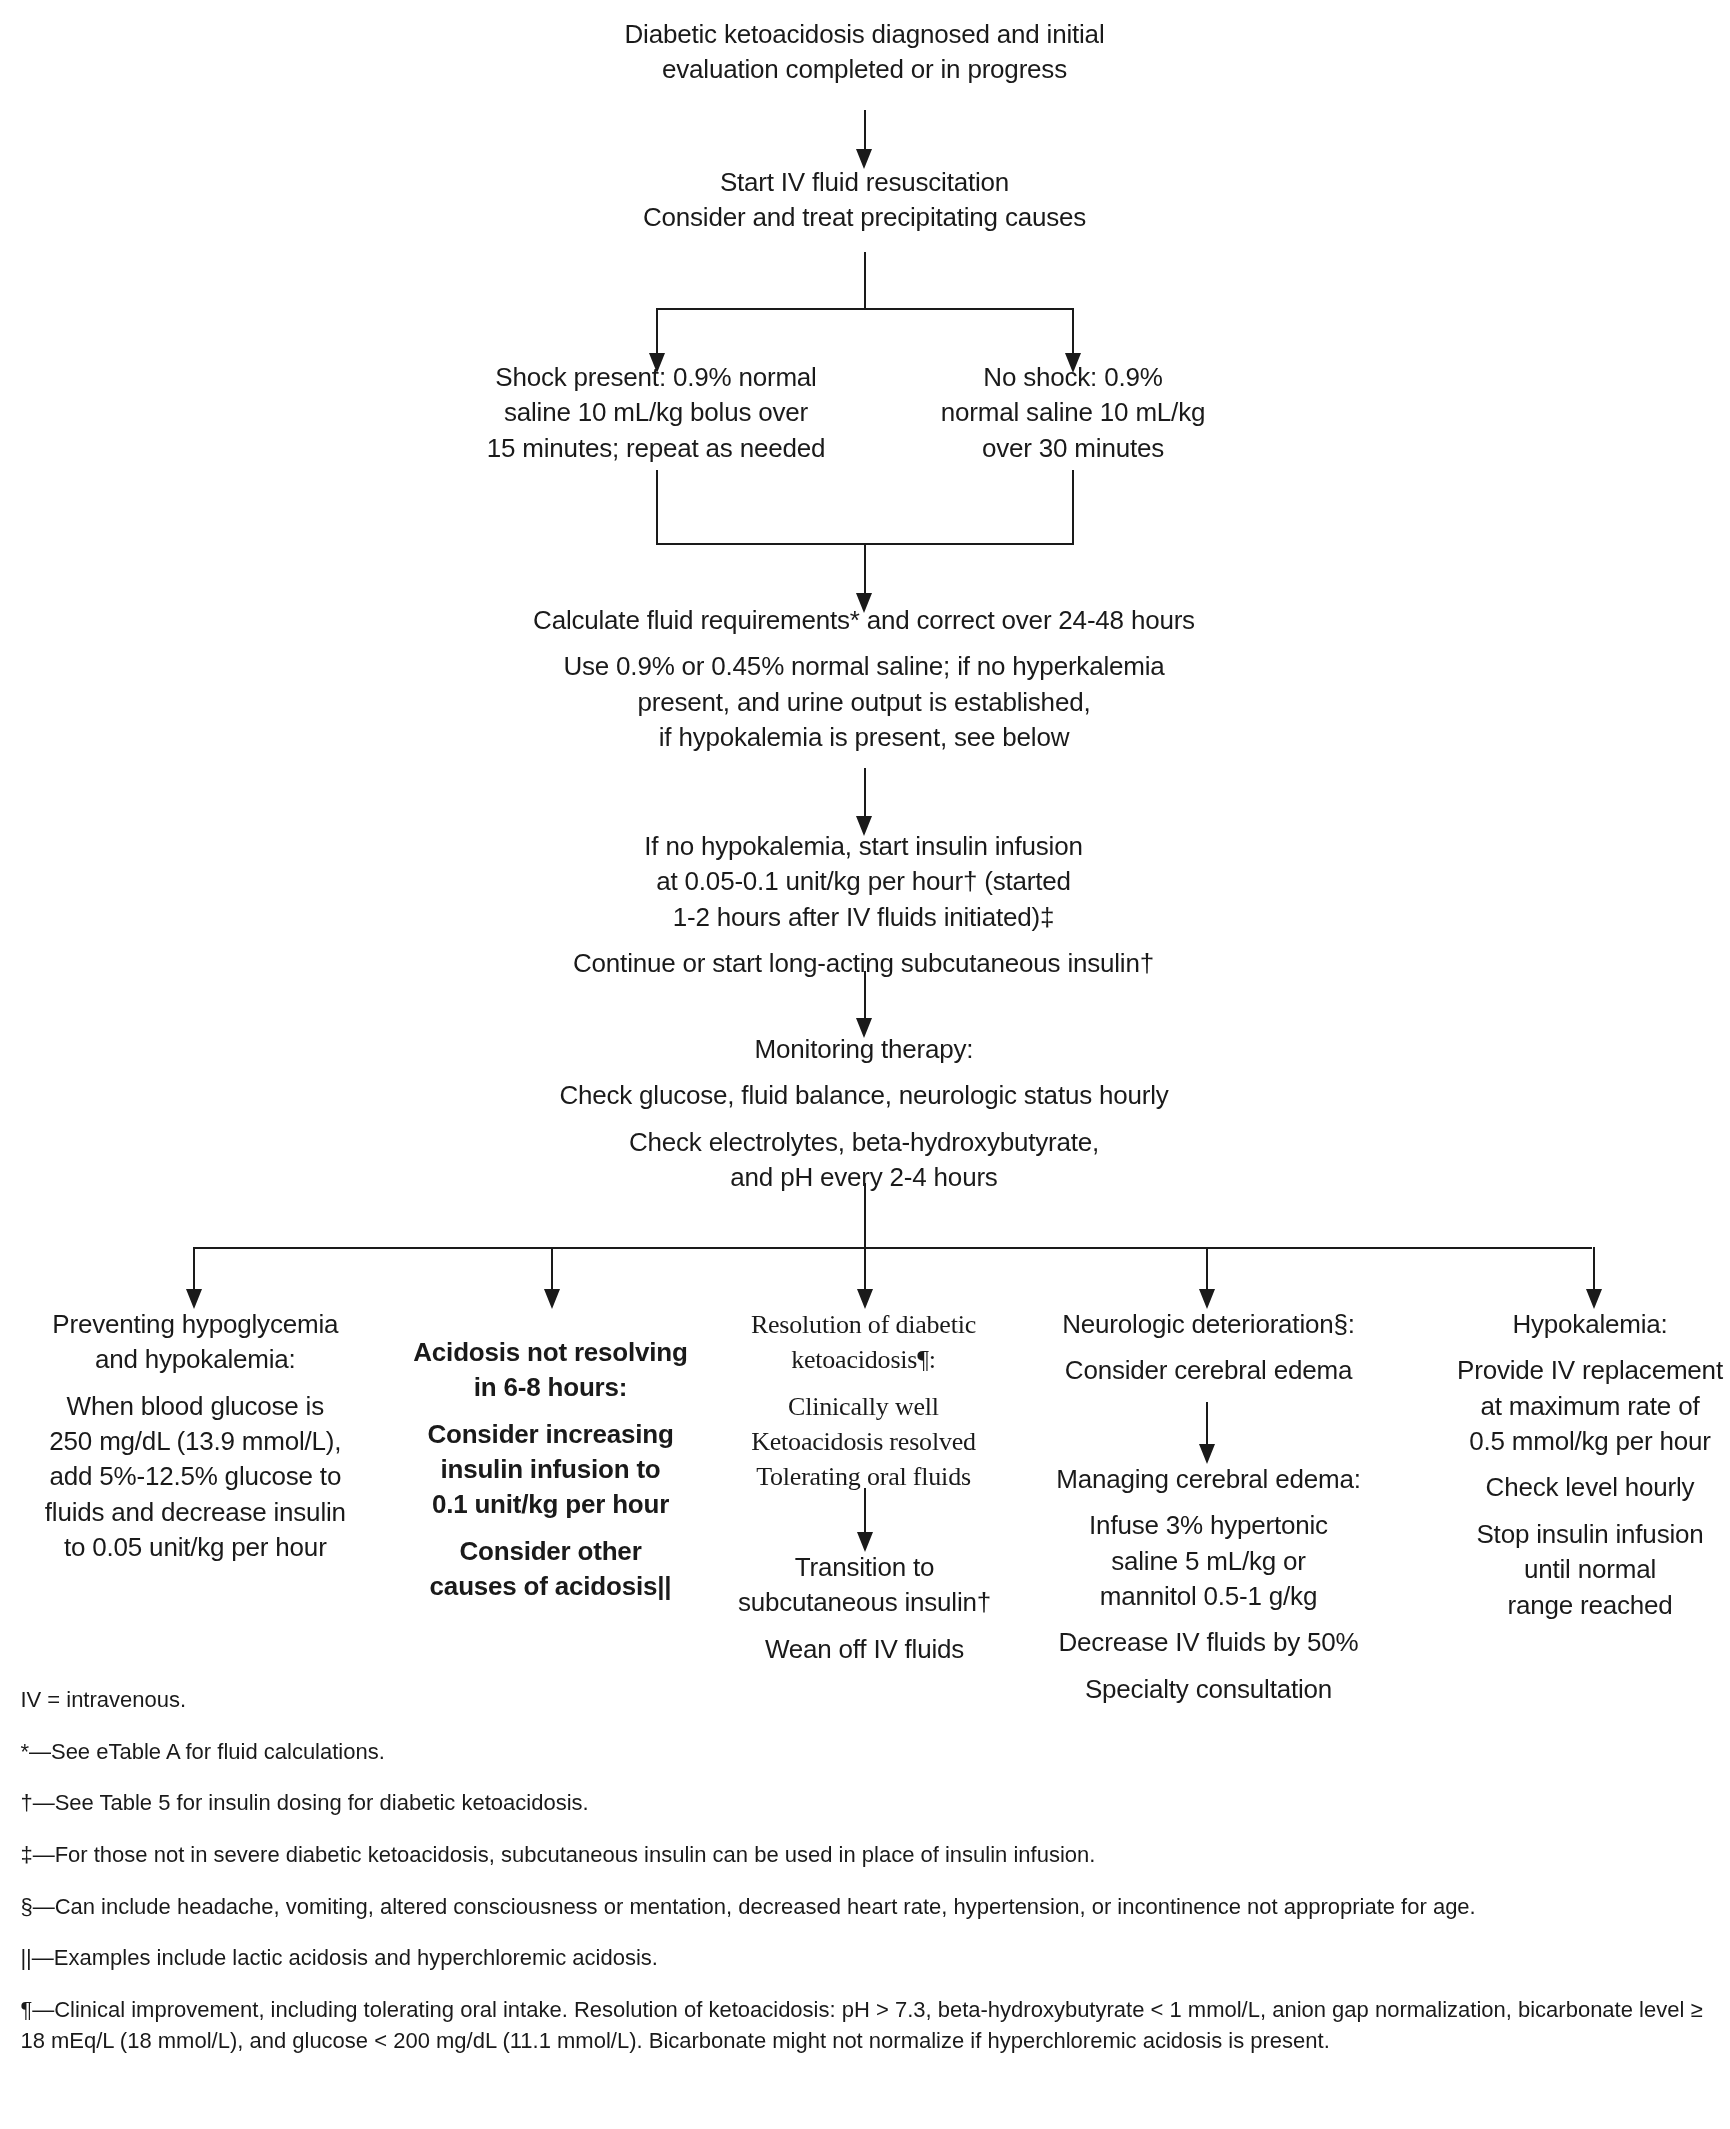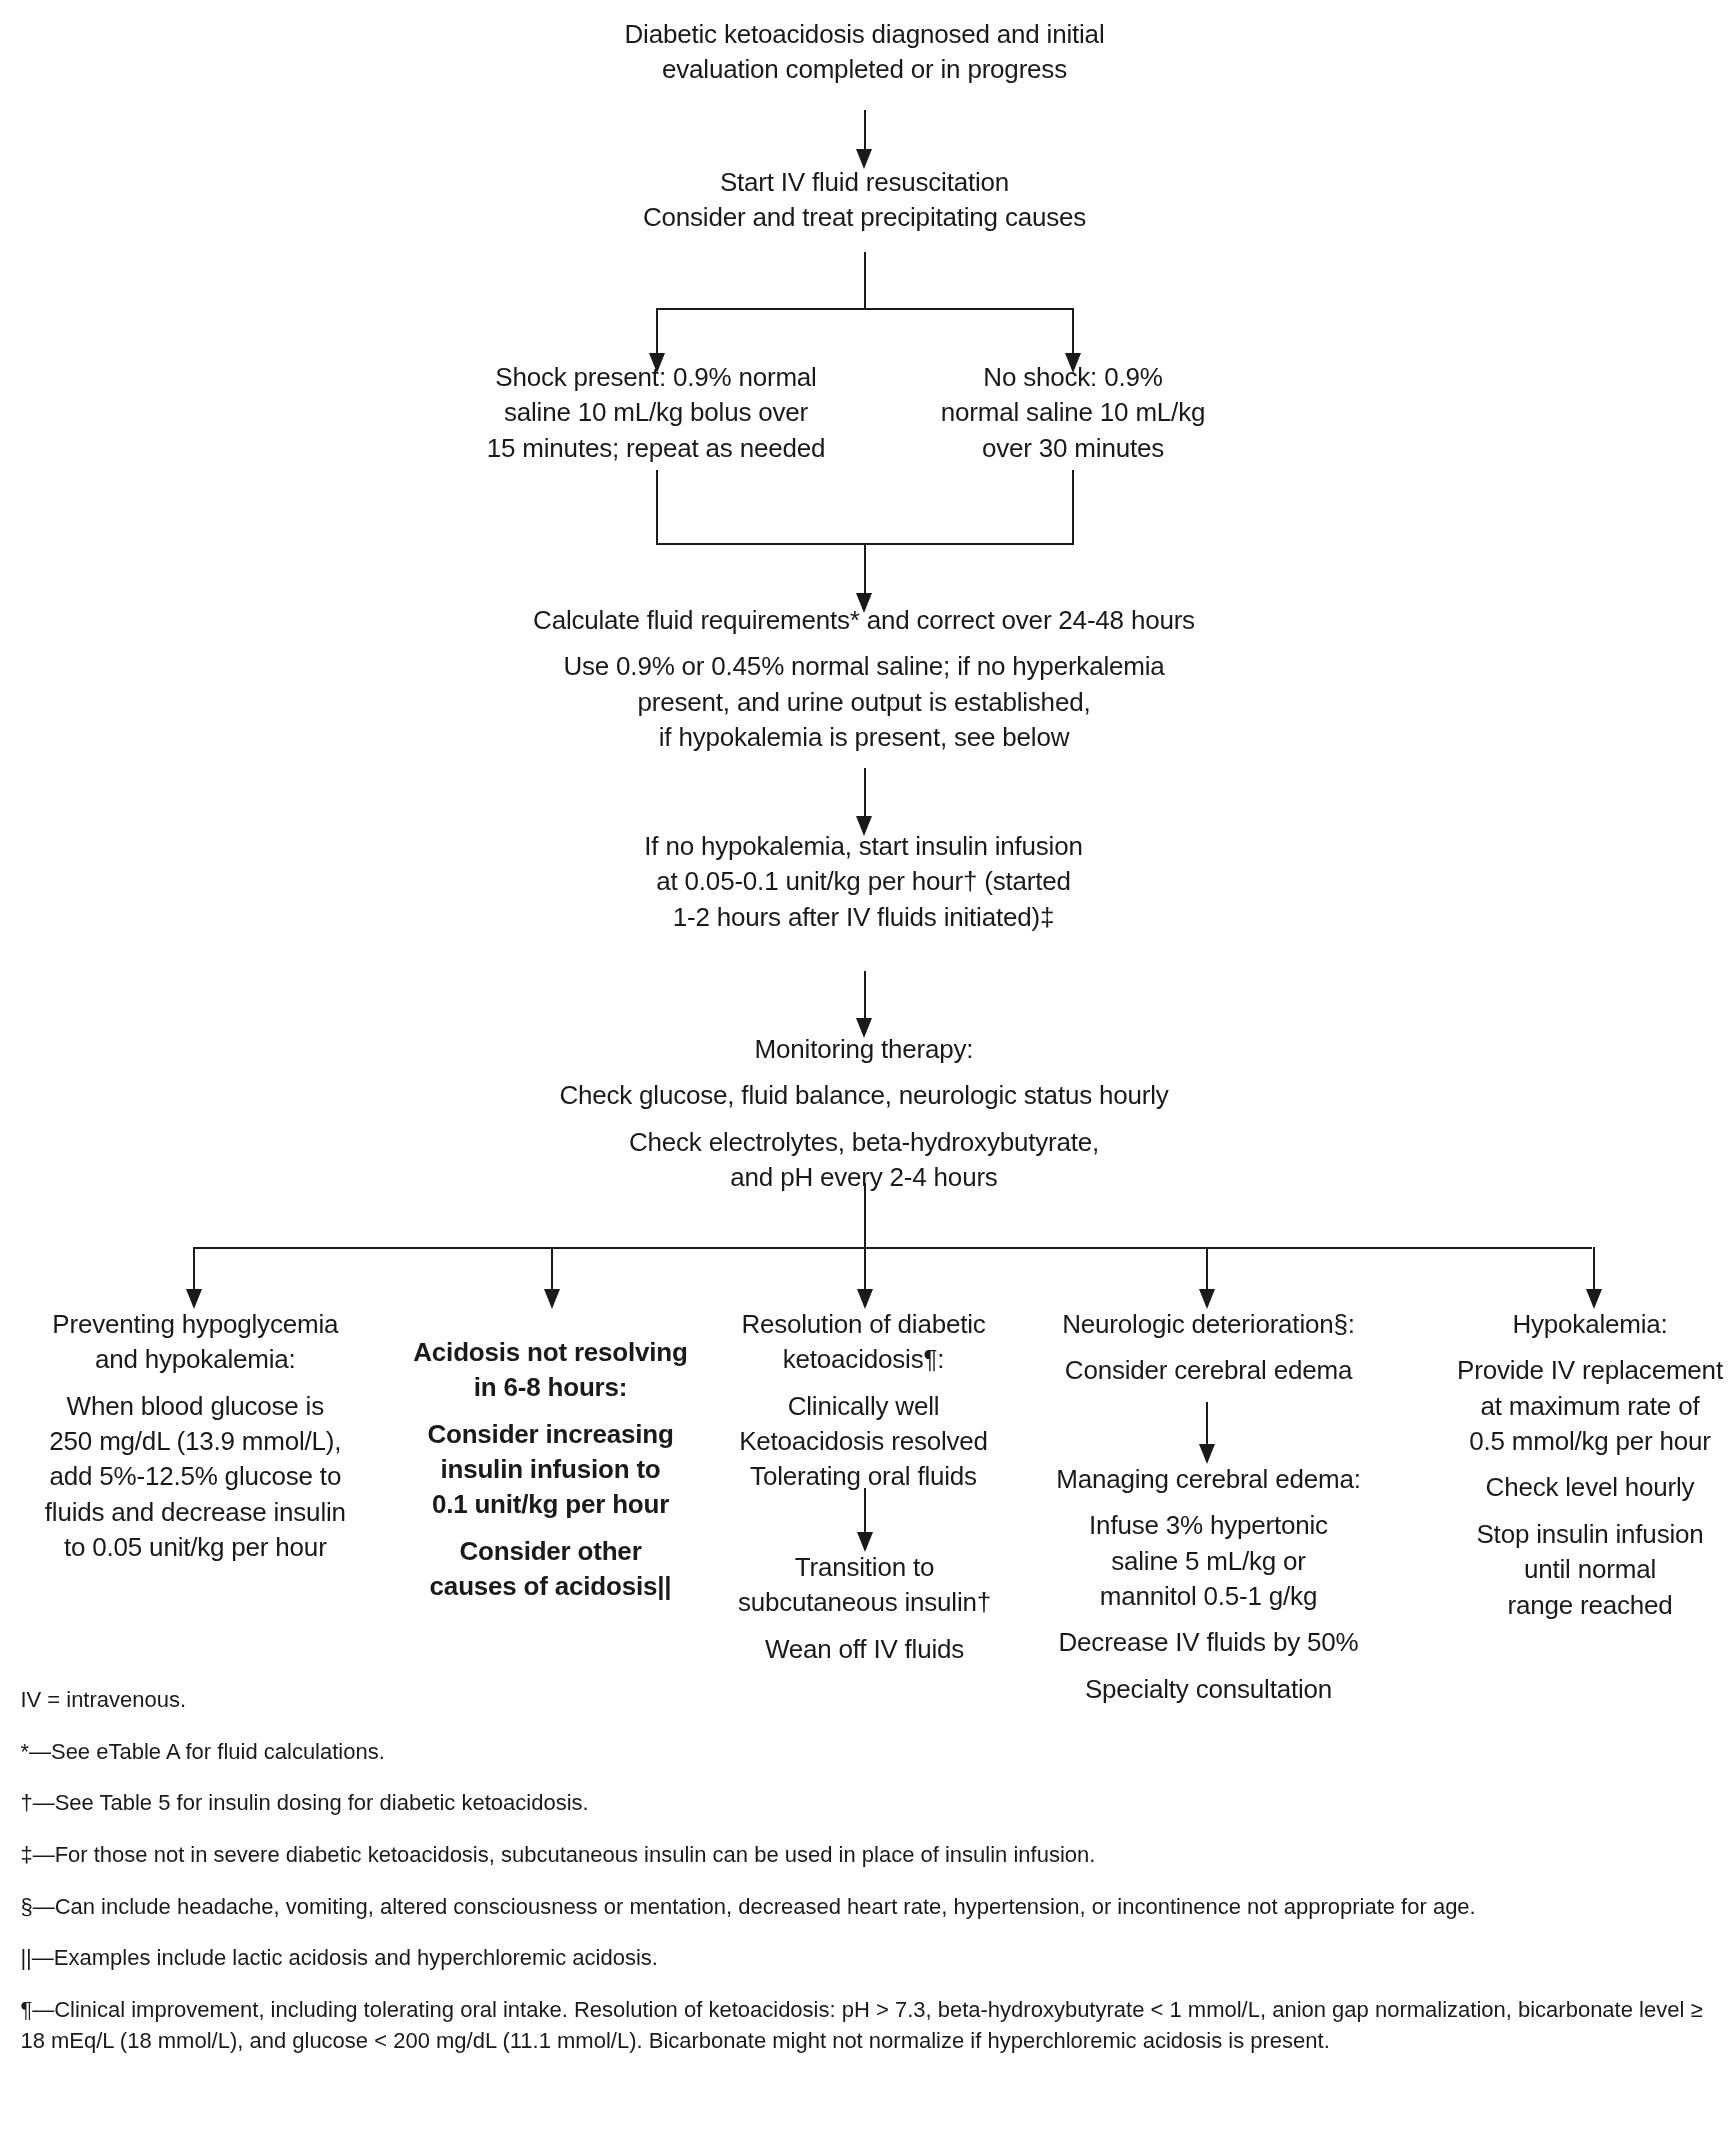--- a/index.html
+++ b/index.html
@@ -91,20 +91,21 @@
     <span class="ln">if hypokalemia is present, see below</span>
   </div>
   <div class="vline" style="left:864px; top:768px; height:55px;"></div>
   <div class="arrowhead" style="left:856px; top:816px;"></div>
 
   <div class="node" style="left:472px; top:829px; width:783px;">
     <span class="ln">If no hypokalemia, start insulin infusion</span>
     <span class="ln">at 0.05-0.1 unit/kg per hour† (started</span>
     <span class="ln">1-2 hours after IV fluids initiated)‡</span>
     <span class="gap"></span>
+    <span class="ln">Continue or start long-acting subcutaneous insulin†</span>
   </div>
   <div class="vline" style="left:864px; top:971px; height:53px;"></div>
   <div class="arrowhead" style="left:856px; top:1018px;"></div>
 
   <div class="node" style="left:433px; top:1032px; width:862px;">
     <span class="ln">Monitoring therapy:</span>
     <span class="gap"></span>
     <span class="ln">Check glucose, fluid balance, neurologic status hourly</span>
     <span class="gap"></span>
     <span class="ln">Check electrolytes, beta-hydroxybutyrate,</span>
@@ -145,21 +146,21 @@
     <span class="ln">in 6-8 hours:</span>
     <span class="gap"></span>
     <span class="ln">Consider increasing</span>
     <span class="ln">insulin infusion to</span>
     <span class="ln">0.1 unit/kg per hour</span>
     <span class="gap"></span>
     <span class="ln">Consider other</span>
     <span class="ln">causes of acidosis||</span>
   </div>
 
-  <div class="node" style="left:707px; top:1307px; width:313px;">
+  <div class="node" style="left:707px; top:1307px; width:313px;font-family:Liberation Serif, serif;">
     <span class="ln">Resolution of diabetic</span>
     <span class="ln">ketoacidosis¶:</span>
     <span class="gap"></span>
     <span class="ln">Clinically well</span>
     <span class="ln">Ketoacidosis resolved</span>
     <span class="ln">Tolerating oral fluids</span>
   </div>
   <div class="vline" style="left:864px; top:1488px; height:49px;"></div>
   <div class="arrowhead" style="left:857px; top:1532px;"></div>
   <div class="node" style="left:708px; top:1550px; width:313px;">

